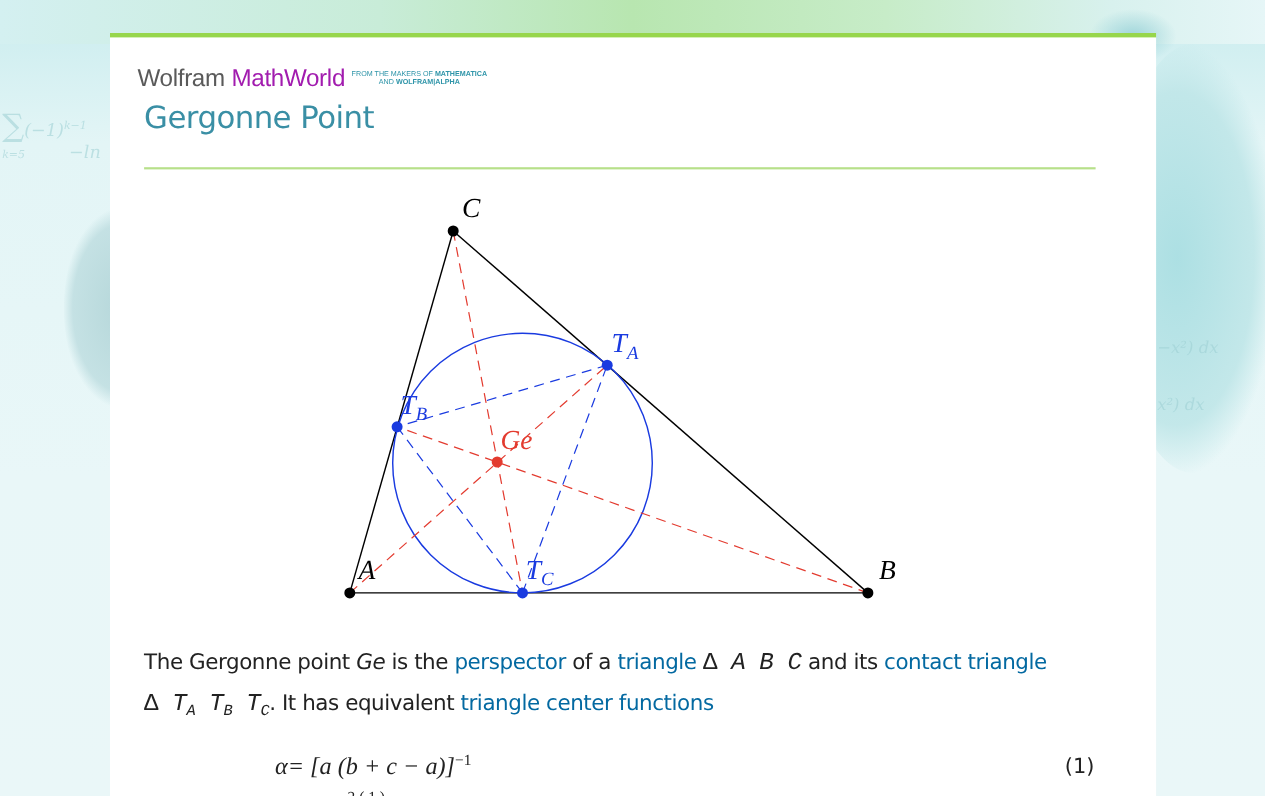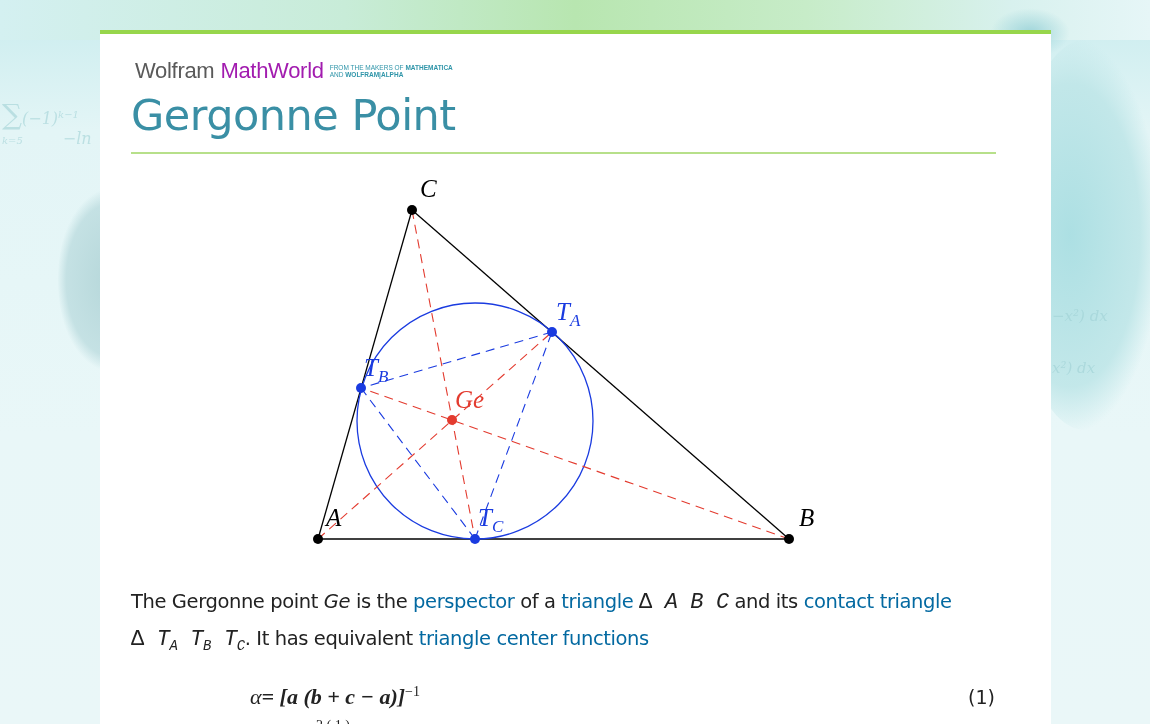--- a/index.html
+++ b/index.html
@@ -12,31 +12,32 @@
     position: absolute; left: 0; top: 0; width: 1150px; height: 40px;
     background: linear-gradient(90deg, #d4f0f1 0%, #c8ecd8 30%, #b8e6b0 50%, #c7ecc8 70%, #d8f1ee 88%, #e6f6f7 100%);
   }
   .bg-deco { position: absolute; color: #9ccfd3; opacity: 0.55; font-family: "DejaVu Serif", serif; font-style: italic; }
   .blob { position: absolute; border-radius: 50%; }
   .panel {
     position: absolute; left: 100px; top: 30px; width: 951px; height: 700px;
     background: #ffffff; border-top: 4px solid #97d64c;
   }
   .logo {
-    position: absolute; left: 35px; top: 24px; display: flex; align-items: center;
+    position: absolute; left: 25px; top: 24px; display: flex; align-items: center;
     font-family: "Liberation Sans", sans-serif;
+    text-align: center;
   }
   .logo-wolfram { font-size: 22px; color: #5a5a5a; letter-spacing: -0.3px; }
   .logo-mathworld { font-size: 22px; color: #a21caf; margin-left: 6px; letter-spacing: -0.3px; }
   .logo-tag { margin-left: 6px; font-size: 6.5px; line-height: 7px; color: #2f95a9; font-family: "Liberation Sans", sans-serif; }
   .logo-tag b { font-weight: bold; }
   .page-title {
     position: absolute; left: 31px; top: 56px; margin: 0;
     font-family: "DejaVu Sans", sans-serif; font-weight: normal;
-    font-size: 43px; color: #3a8fa5; letter-spacing: -0.5px;
+    font-size: 28px; color: #3a8fa5; letter-spacing: -0.5px;
   }
   .title-rule { position: absolute; left: 31px; top: 118px; width: 865px; height: 2px; background: #b7e08a; }
   .figure { position: absolute; left: 0; top: 0; }
   .para {
     position: absolute; left: 31px; font-family: "DejaVu Sans", sans-serif;
     font-size: 19.5px; color: #222; white-space: nowrap; letter-spacing: -0.4px;
   }
   .para a { color: #0369a1; text-decoration: none; }
   .math { font-family: Liberation Mono, monospace; font-style: italic; font-size: 22px; }
   .math .up { font-style: normal; }
@@ -117,17 +118,17 @@
   <div class="para" style="top:556px;">
     <span>The Gergonne point </span><i>Ge</i><span> is the </span><a href="#">perspector</a><span> of a </span><a href="#">triangle</a>
     <span class="math"><span class="up">Δ</span> <span>A B C</span></span>
     <span> and its </span><a href="#">contact triangle</a>
   </div>
   <div class="para" style="top:593px;">
     <span class="math"><span class="up">Δ</span> <span>T</span><sub>A</sub> <span>T</span><sub>B</sub> <span>T</span><sub>C</sub></span><span>. It has equivalent </span><a href="#">triangle center functions</a>
   </div>
 
   <div class="eq">
-    <i>α</i><span style="font-style:italic;font-weight:bold;">= [a (b + c − a)]</span><sup>−1</sup>
+    <i>α</i><span style="font-style:italic;">= [a (b + c − a)]</span><sup>−1</sup>
   </div>
   <div class="eqnum">(1)</div>
   <div class="eq2-peek">2 ( 1     )</div>
 </div>
 
 </body></html>

